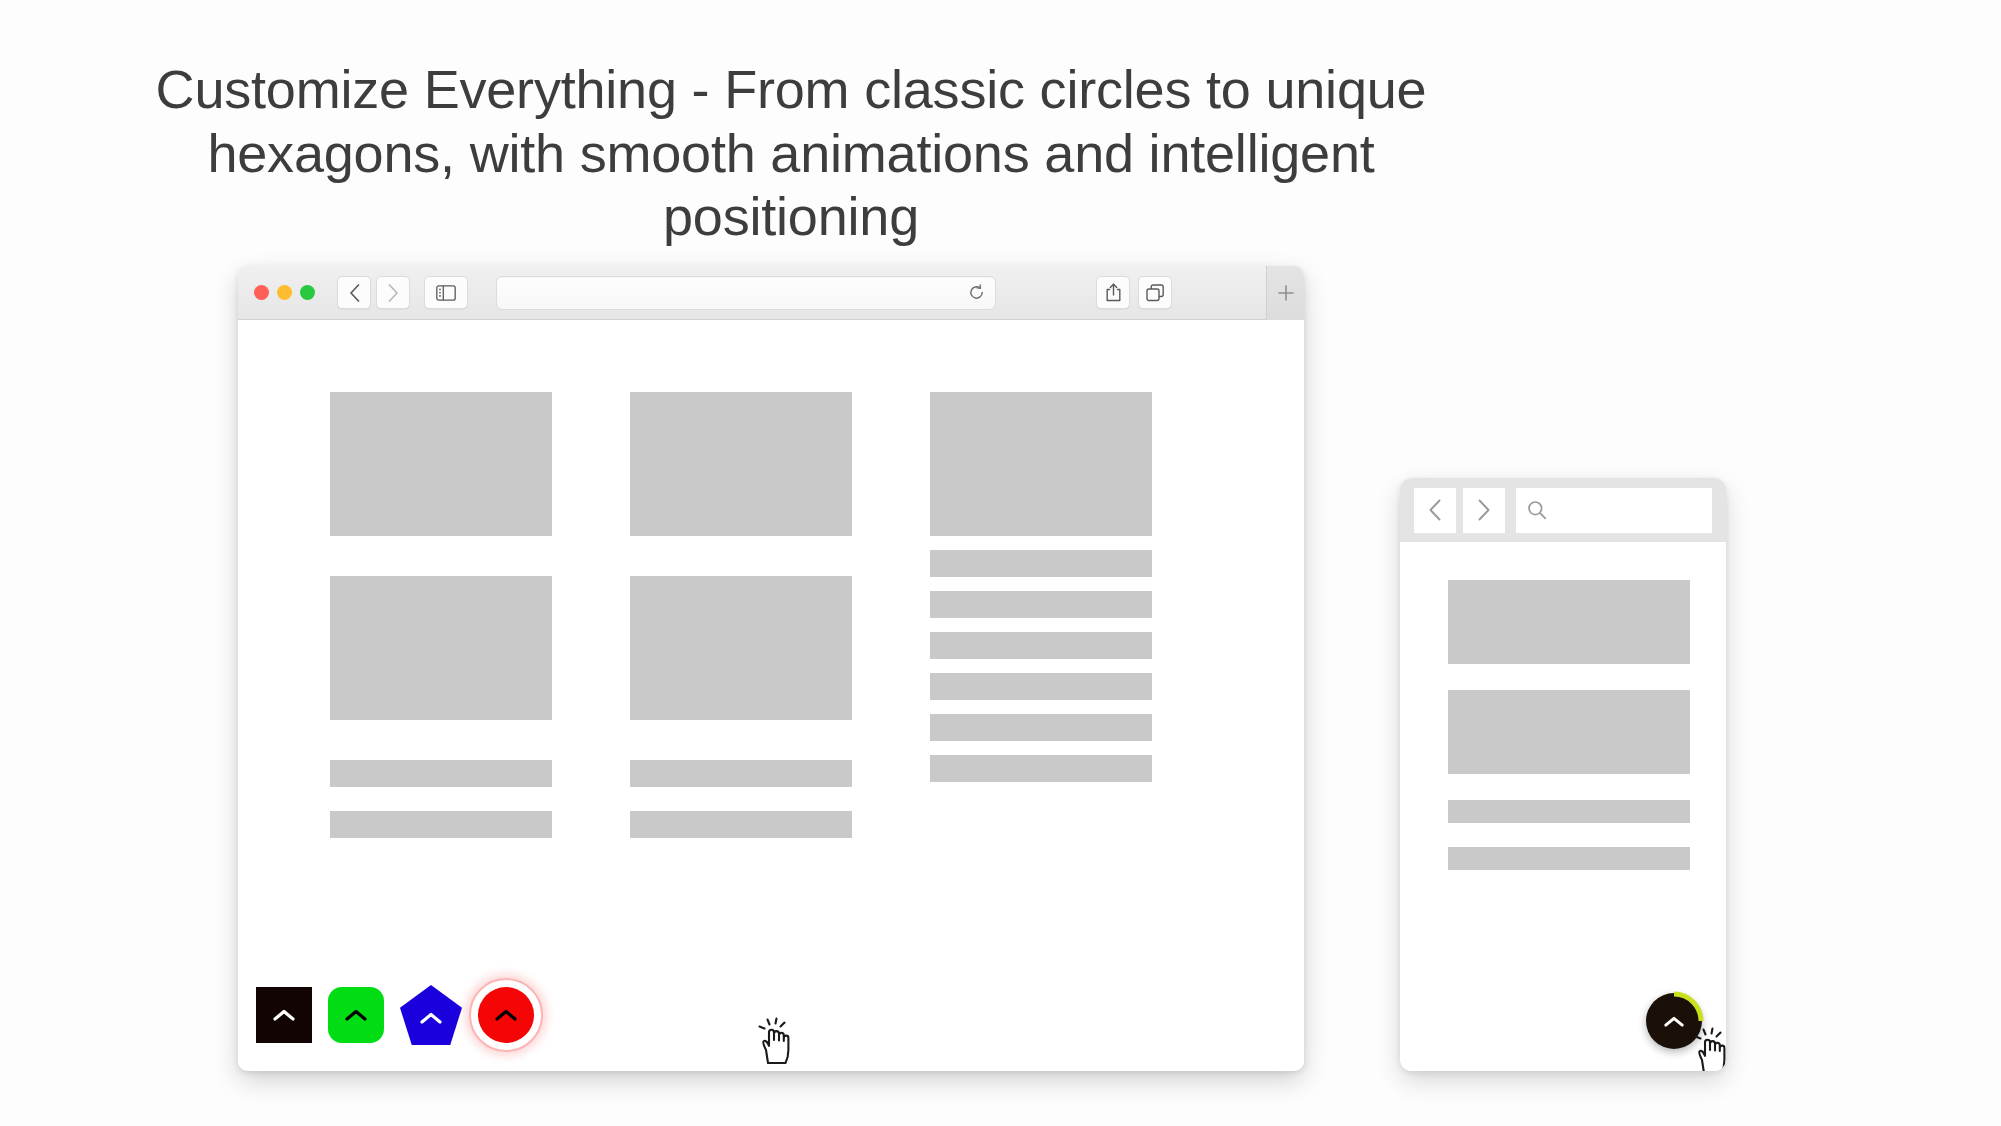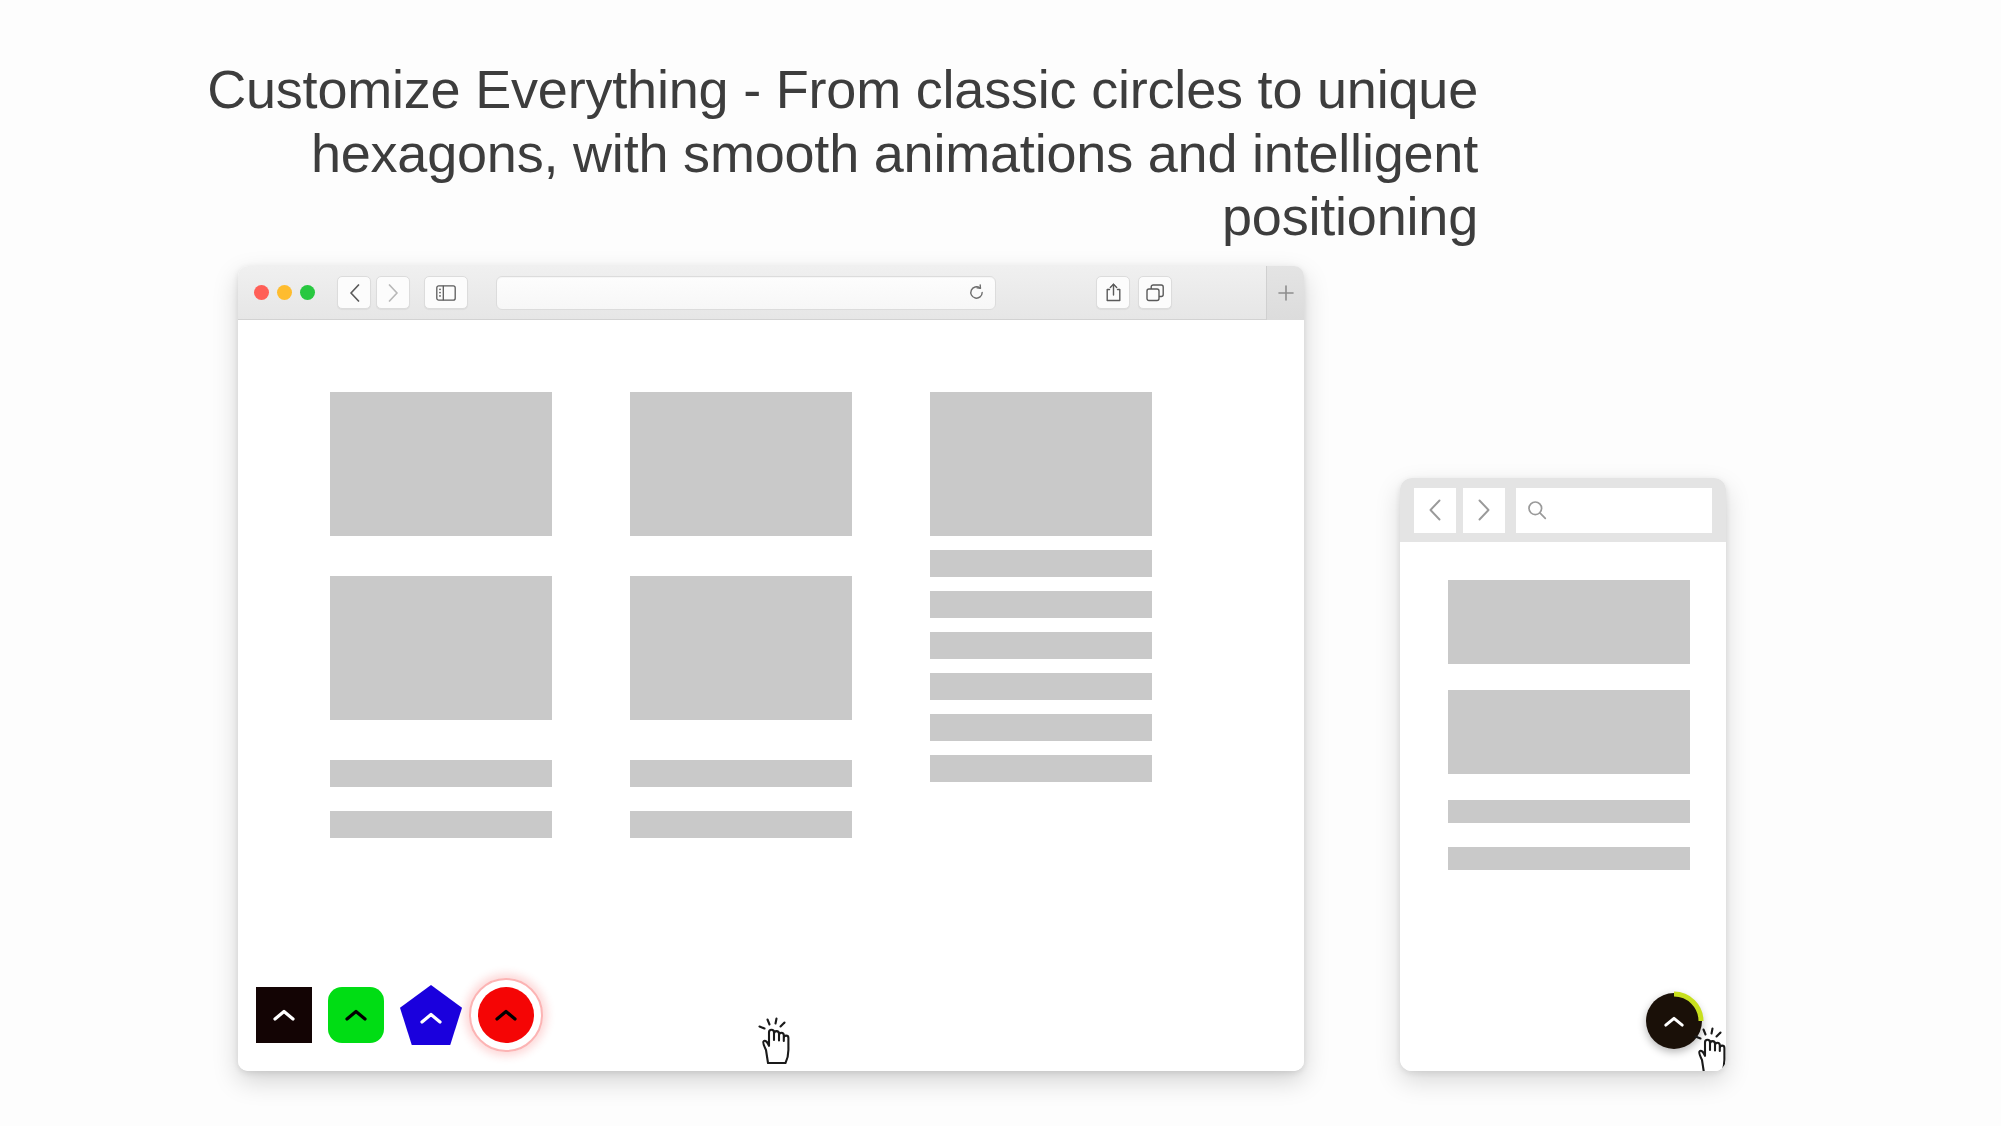--- a/index.html
+++ b/index.html
@@ -11,28 +11,27 @@
     font-family: "Liberation Sans", sans-serif;
     overflow: hidden;
     position: relative;
   }
 
   
   .headline {
     position: absolute;
     left: 0; top: 58px;
     width: 1582px;
-    text-align: right;
+    text-align: center;
     font-size: 54px;
     line-height: 1.18;
     font-weight: 400;
     color: #3d3d3d;
     letter-spacing: -0.2px;
     padding: 0 120px;
-    margin-left: 16px;
   }
 
   
   .desktop-window {
     position: absolute;
     left: 238px; top: 266px;
     width: 1066px; height: 805px;
     background: #ffffff;
     border-radius: 10px;
     box-shadow: 0 10px 26px rgba(0,0,0,0.17), 0 2px 6px rgba(0,0,0,0.10);

